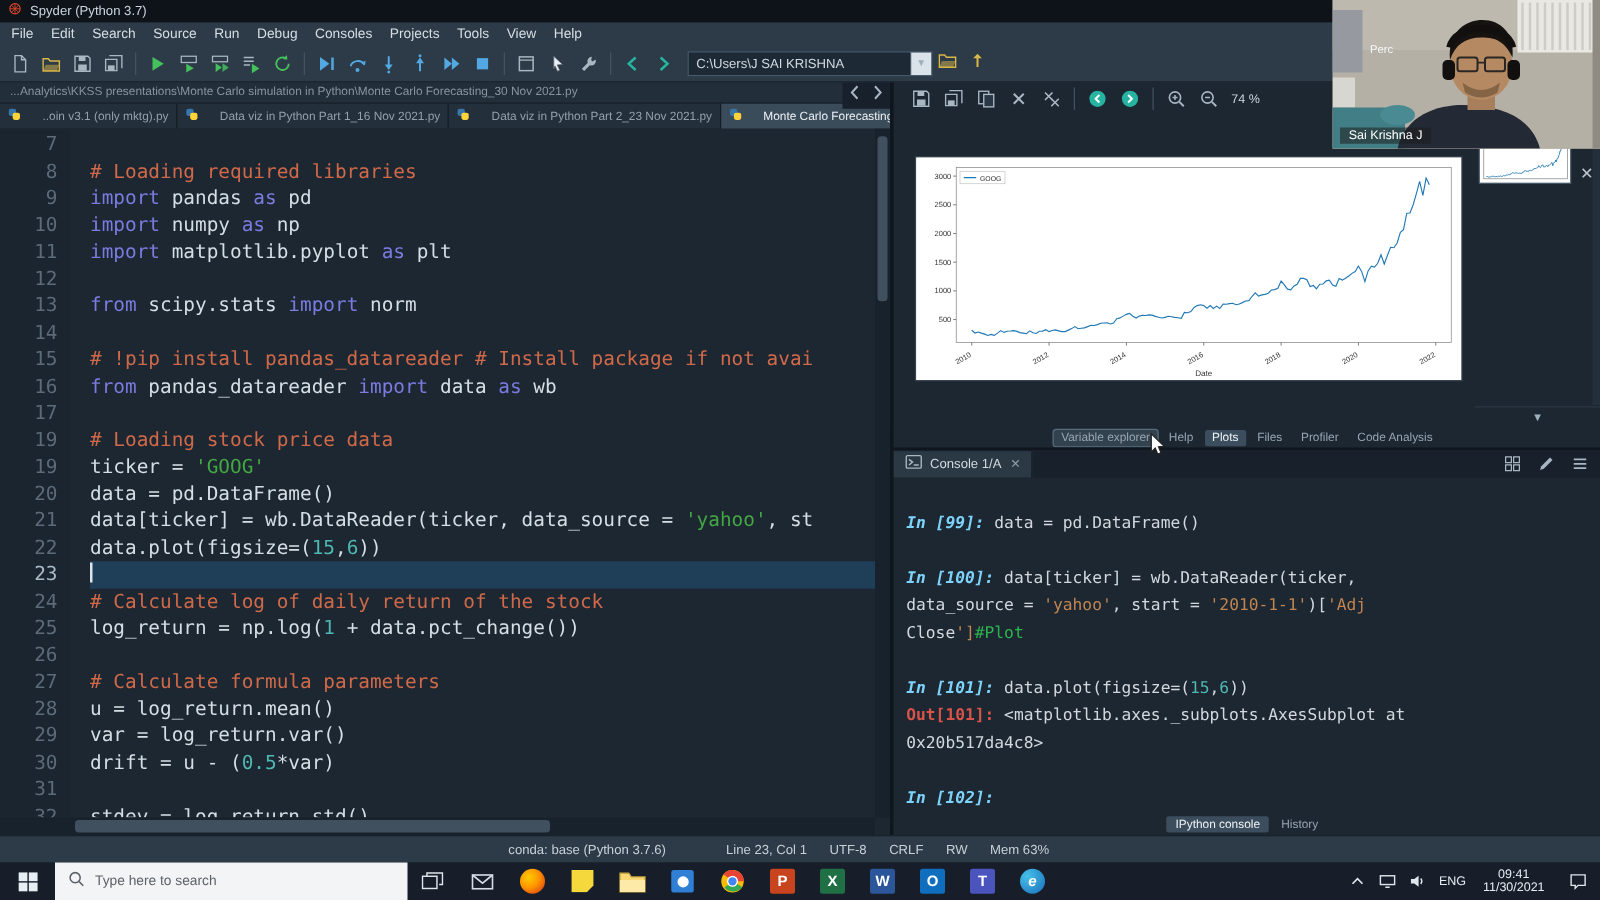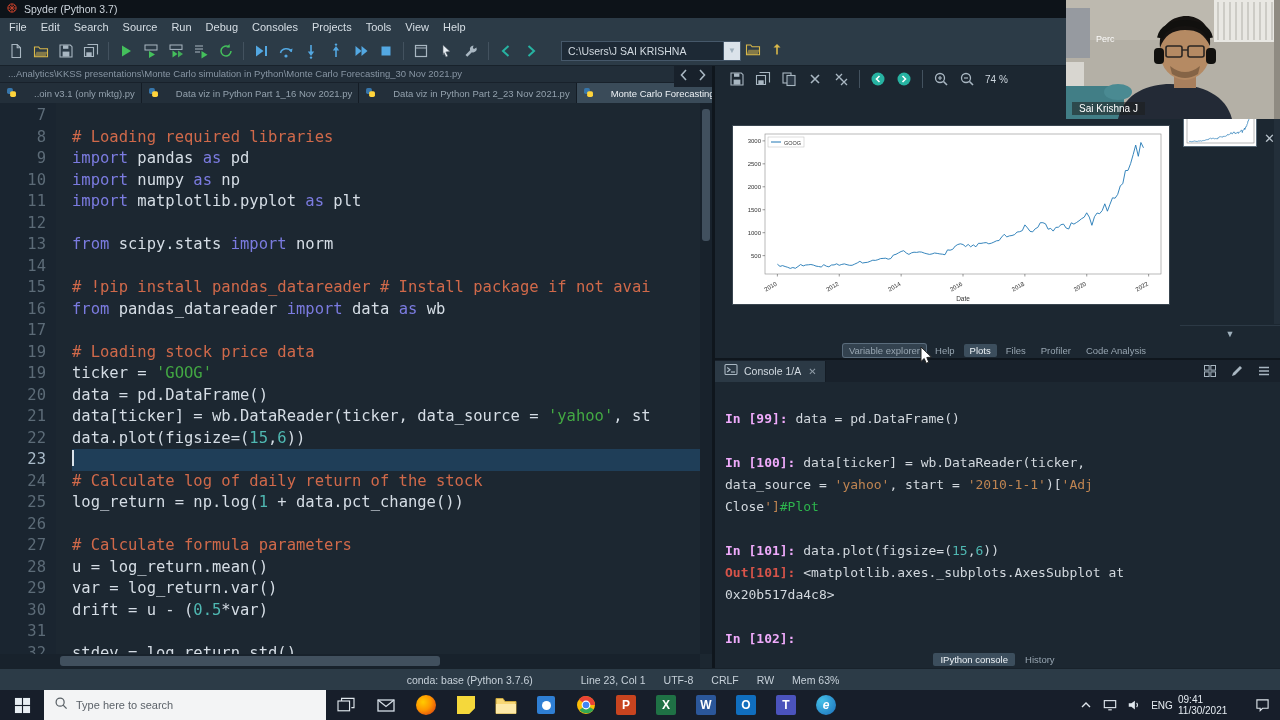--- a/index.html
+++ b/index.html
@@ -6,21 +6,21 @@
   #app{position:relative;width:1280px;height:720px;overflow:hidden;background:#1c2731;font-family:"Liberation Sans",sans-serif;}
   
   .titlebar{position:absolute;left:0;top:0;width:100%;height:18px;background:#0d1319;display:flex;align-items:center;gap:6px;padding-left:6px;box-sizing:border-box;}
   .titlebar .t{font-size:10.5px;color:#ccd4dc;}
   .menubar{position:absolute;left:0;top:18px;width:100%;height:18px;background:#2c3b47;display:flex;align-items:center;padding-left:2px;box-sizing:border-box;}
   .menu-item{font-size:11px;color:#d6dee5;padding:0 7px;line-height:18px;}
   .toolbar{position:absolute;left:0;top:36px;width:100%;height:30px;background:#2c3b47;border-bottom:1px solid #18222b;display:flex;align-items:center;padding-left:4px;box-sizing:border-box;}
   #tb-icons{display:flex;align-items:center;gap:1px;}
   .tbtn{width:24px;height:24px;display:flex;align-items:center;justify-content:center;border-radius:2px;flex:none;}
   .tsep{width:1px;height:18px;background:#43525f;margin:0 4px;}
-  .workdir{margin-left:18px;width:180px;height:20px;background:#1d2935;border:1px solid #46586a;display:flex;align-items:center;box-sizing:border-box;}
+  .workdir{margin-left:7px;width:196px;height:20px;background:#1d2935;border:1px solid #46586a;display:flex;align-items:center;box-sizing:border-box;}
   .workdir .txt{flex:1;font-size:10.5px;color:#d2dae1;padding-left:6px;white-space:nowrap;overflow:hidden;}
   .workdir .caret{width:16px;height:100%;display:flex;align-items:center;justify-content:center;border-left:1px solid #46586a;color:#9fb0bc;font-size:8px;}
   
   .main{position:absolute;left:0;top:66px;width:1280px;height:602px;display:flex;}
   .left-col{width:712px;position:relative;background:#1c2731;flex:none;}
   .breadcrumb{height:16px;line-height:16px;font-size:9.5px;color:#8795a3;background:#222e39;padding-left:8px;white-space:nowrap;overflow:hidden;}
   .tabbar{height:21px;background:#18212b;display:flex;align-items:flex-end;position:relative;overflow:hidden;}
   .etab{height:20px;display:flex;align-items:center;gap:17px;padding:0 6px;background:#232f3a;border-right:1px solid #141c25;font-size:9.5px;color:#93a1ad;white-space:nowrap;overflow:hidden;flex:none;}
   .etab.active{background:#3a4b59;color:#eef2f6;}
   .tab-scroll{position:absolute;right:0;top:0;height:21px;display:flex;align-items:center;background:#18212b;padding:0 2px;gap:2px;}
@@ -57,21 +57,21 @@
   .ptab.active{background:#3c4e5d;color:#eef3f7;}
   .ptab.hovered{box-shadow:0 0 0 1px #5a6c7c;background:#33424f;}
   
   .console-pane{position:absolute;top:292px;left:0;right:0;bottom:0;background:#1c2731;border-top:2px solid #0f161d;}
   .console-tabbar{height:22px;background:#18212b;display:flex;align-items:center;position:relative;}
   .ctab{height:21px;display:flex;align-items:center;gap:5px;background:#2b3945;padding:0 8px;font-size:10.5px;color:#d2dae1;border-right:1px solid #141c25;}
   .ctab .x{color:#8f9ca7;font-size:10px;margin-left:2px;}
   .console-right-icons{position:absolute;right:6px;top:0;height:22px;display:flex;align-items:center;gap:7px;}
   .console-body{position:absolute;top:22px;left:0;right:0;bottom:18px;font:13px/22px "DejaVu Sans Mono",monospace;color:#d2d8de;padding:26px 0 0 10px;white-space:pre;overflow:hidden;}
   .cline{height:22px;}
-  .p-in{color:#f0abfc;font-weight:bold;}
+  .p-in{color:#7dd3fc;font-weight:bold;font-style:italic;}
   .p-out{color:#d8544a;font-weight:bold;}
   .console-body .tk-s{color:#c08552;}
   .console-body .tk-c{color:#2db54d;}
   .console-body .tk-n{color:#4fb8b2;}
   .console-bottom{position:absolute;left:0;right:0;bottom:0;height:18px;display:flex;justify-content:center;align-items:center;gap:3px;background:#1c2731;}
   .btab{font-size:9.5px;padding:1px 7px;color:#97a5b1;border-radius:2px;}
   .btab.active{background:#3c4e5d;color:#eef3f7;}
   
   .statusbar{position:absolute;left:0;top:668px;width:100%;height:22px;background:#2c3b47;border-top:1px solid #18222b;display:flex;align-items:center;justify-content:center;padding-right:34px;box-sizing:border-box;font-size:10.5px;color:#c7d1da;gap:18px;}
   .status-conda{margin-right:30px;}
@@ -79,21 +79,21 @@
   .taskbar{position:absolute;left:0;top:690px;width:100%;height:30px;background:#171e2a;display:flex;align-items:center;}
   .start{width:44px;height:30px;display:flex;align-items:center;justify-content:center;flex:none;}
   .search{width:282px;height:30px;background:#f3f4f5;display:flex;align-items:center;gap:8px;padding-left:10px;box-sizing:border-box;flex:none;}
   .search .ph{font-size:11px;color:#5c6269;}
   .taskview{width:40px;height:30px;display:flex;align-items:center;justify-content:center;flex:none;}
   .tapp{width:40px;height:30px;display:flex;align-items:center;justify-content:center;flex:none;}
   .tile{width:20px;height:20px;border-radius:2px;color:#fff;display:flex;align-items:center;justify-content:center;font:bold 12px "Liberation Sans",sans-serif;}
   .tray{margin-left:auto;display:flex;align-items:center;height:30px;}
   .tray-btn{width:24px;height:30px;display:flex;align-items:center;justify-content:center;}
   .tray .eng{font-size:10px;color:#e6ecf2;width:32px;text-align:center;}
-  .clock{width:66px;text-align:left;color:#e6ecf2;font-size:10px;line-height:11px;}
+  .clock{width:66px;text-align:center;color:#e6ecf2;font-size:10px;line-height:11px;}
   
   .webcam{position:absolute;right:0;top:0;width:214px;height:119px;overflow:hidden;background:#aeaaa0;z-index:50;}
   .cam-name{position:absolute;left:6px;bottom:4px;background:rgba(30,30,30,.55);color:#fff;font-size:10px;padding:1px 7px;}
   .cam-text{position:absolute;left:30px;top:34px;color:#fff;font-size:9px;opacity:.92;}
   .mouse{position:absolute;left:920px;top:346px;z-index:60;}
 </style>
 </head>
 <body>
 
 <div id="app">

